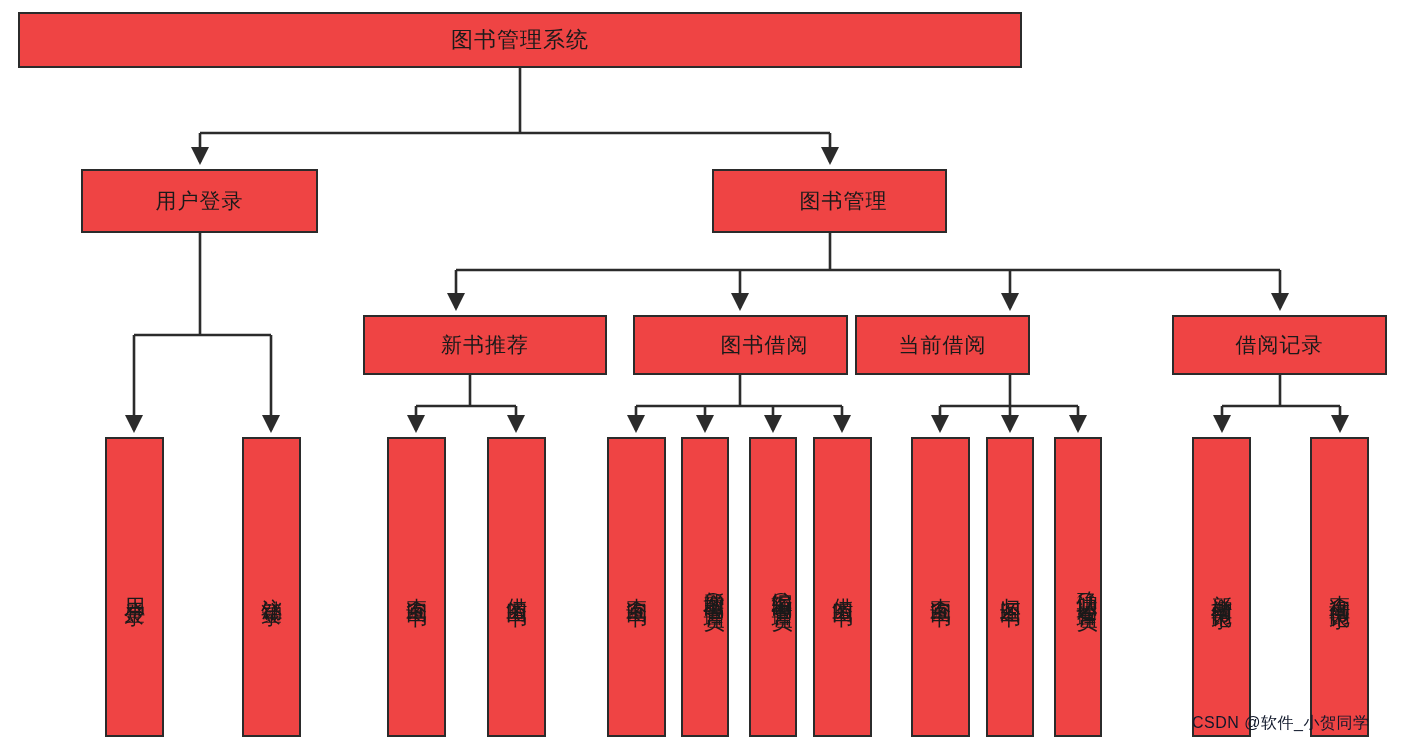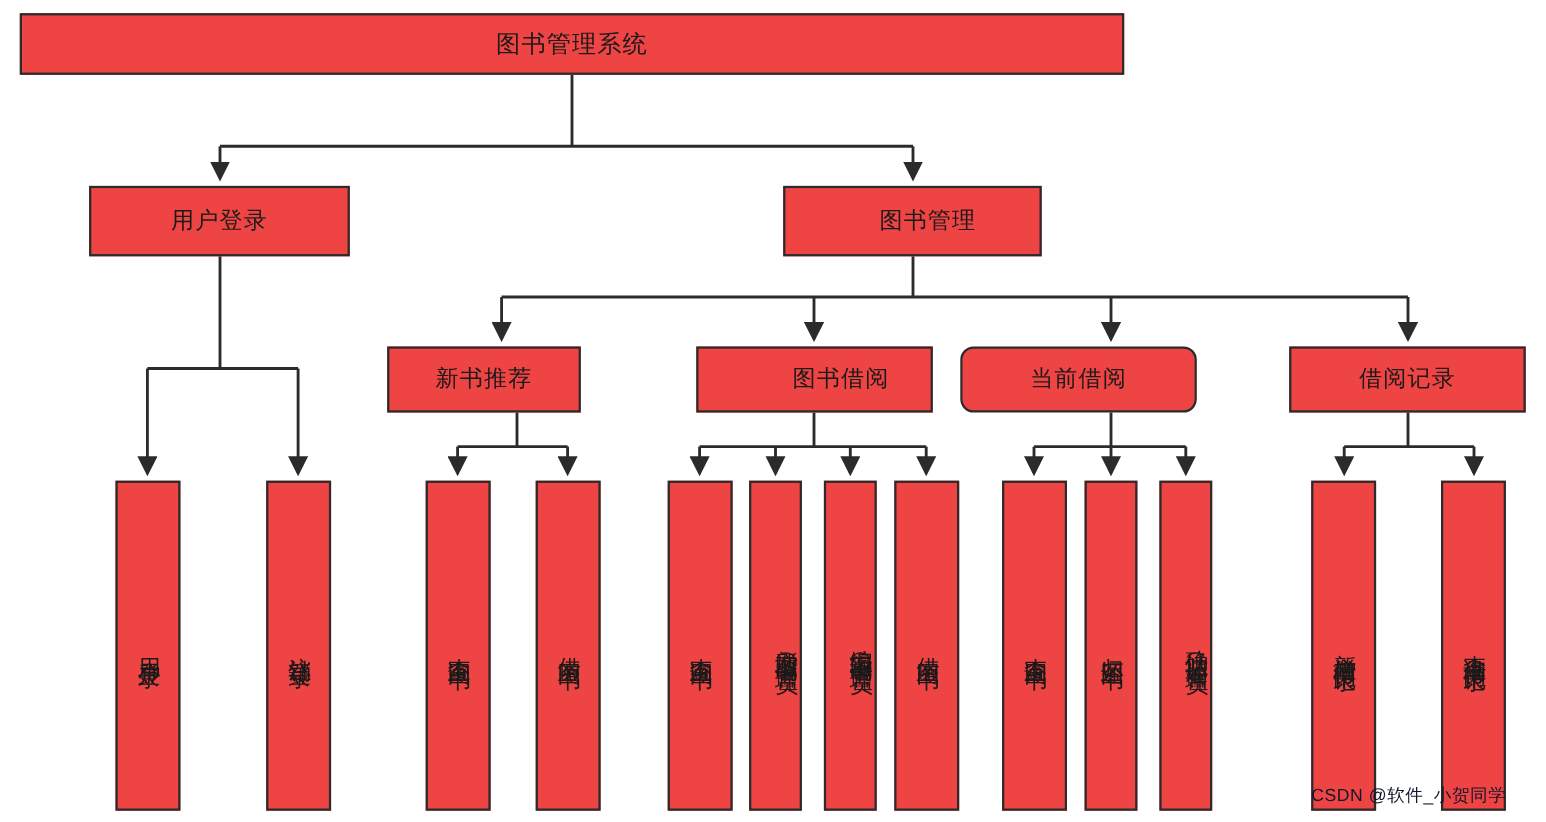--- a/index.html
+++ b/index.html
@@ -128,27 +128,27 @@
     <span>图书管理系统</span>
   </div>
 
   <div class="node horiz" style="left:81px; top:169px; width:237px; height:64px;">
     <span>用户登录</span>
   </div>
   <div class="node horiz" style="left:712px; top:169px; width:235px; height:64px;padding-left:28px;">
     <span>图书管理</span>
   </div>
 
-  <div class="node horiz" style="left:352px; top:315px; width:176px; height:60px;">
+  <div class="node horiz" style="left:363px; top:315px; width:244px; height:60px;">
     <span>新书推荐</span>
   </div>
   <div class="node horiz" style="left:633px; top:315px; width:215px; height:60px;padding-left:48px;">
     <span>图书借阅</span>
   </div>
-  <div class="node horiz" style="left:873px; top:315px; width:215px; height:60px;border-radius:12px;">
+  <div class="node horiz" style="left:855px; top:315px; width:175px; height:60px;">
     <span>当前借阅</span>
   </div>
   <div class="node horiz" style="left:1172px; top:315px; width:215px; height:60px;">
     <span>借阅记录</span>
   </div>
 
   <div class="node vert mid" style="left:105px; top:437px; width:59px; height:300px;">
     <span>用户登录</span>
   </div>
   <div class="node vert mid" style="left:242px; top:437px; width:59px; height:300px;">

